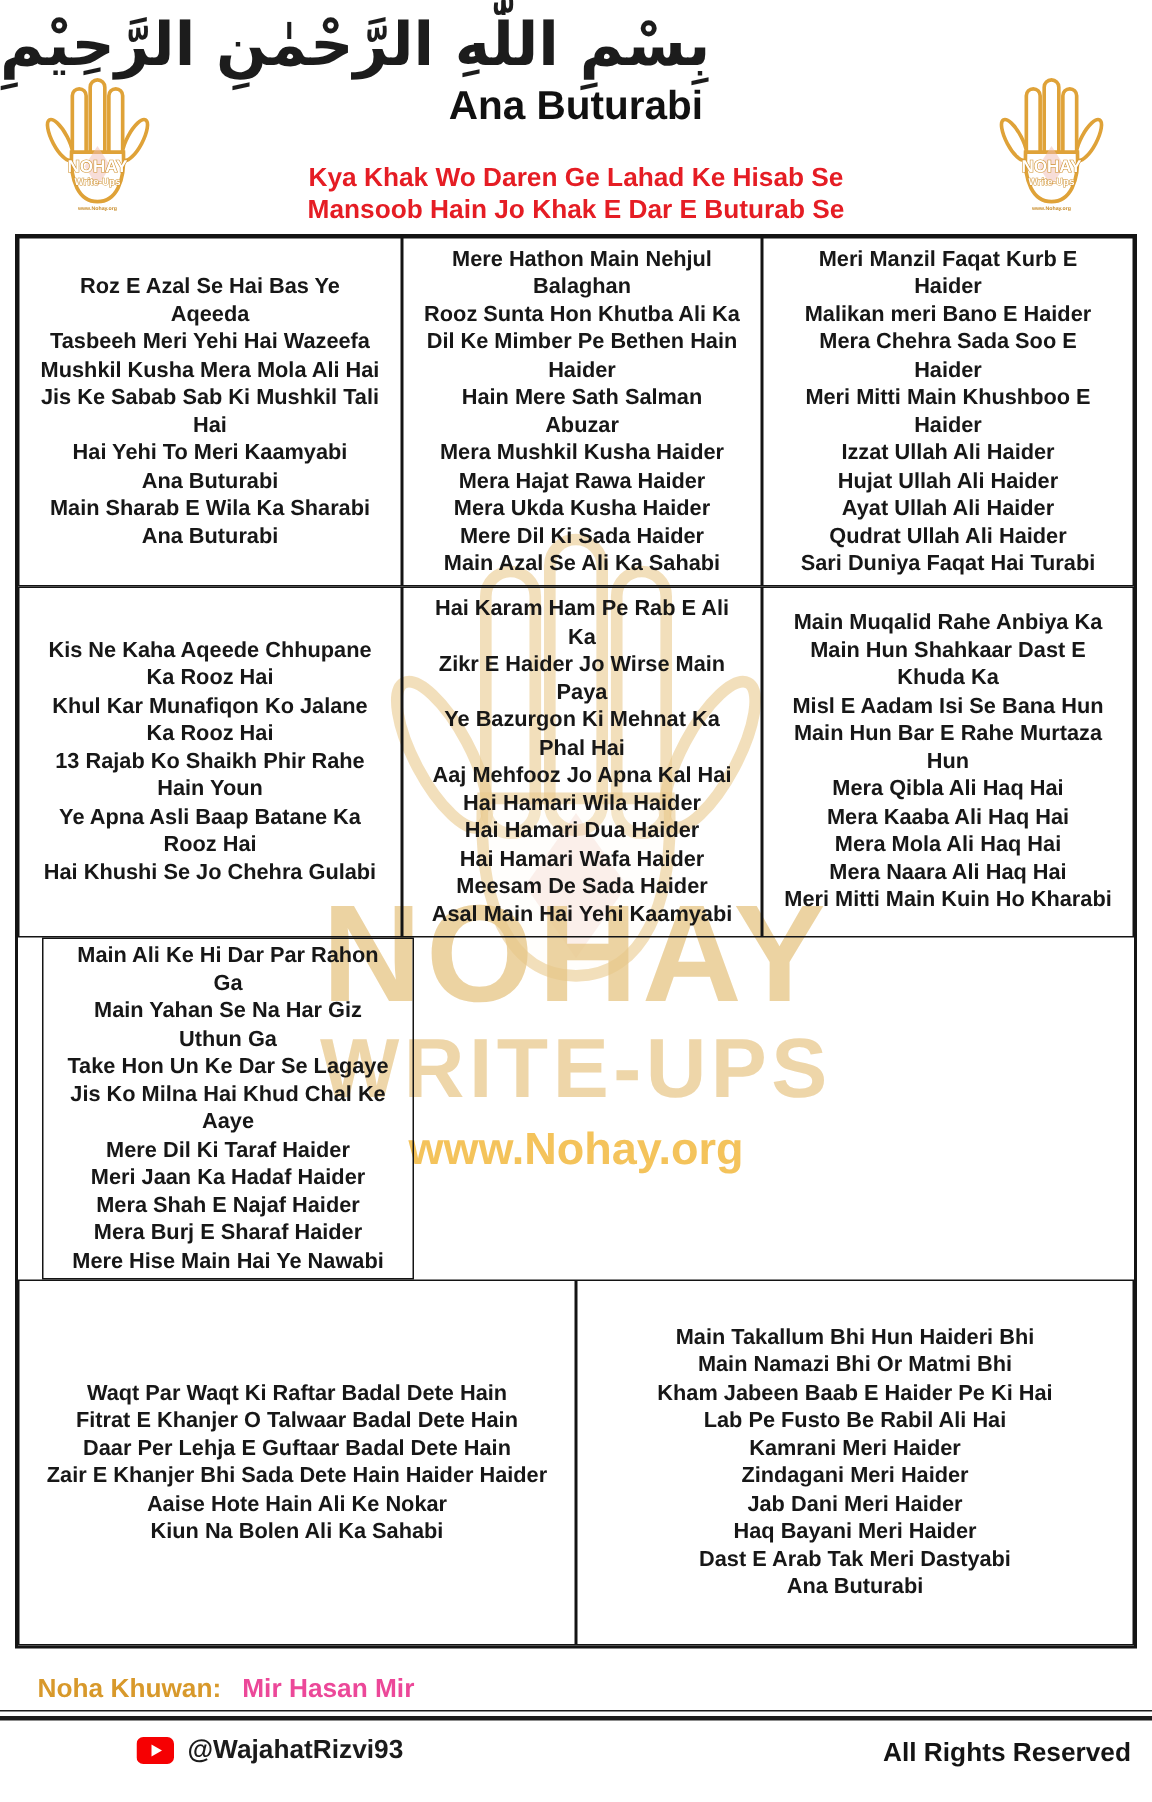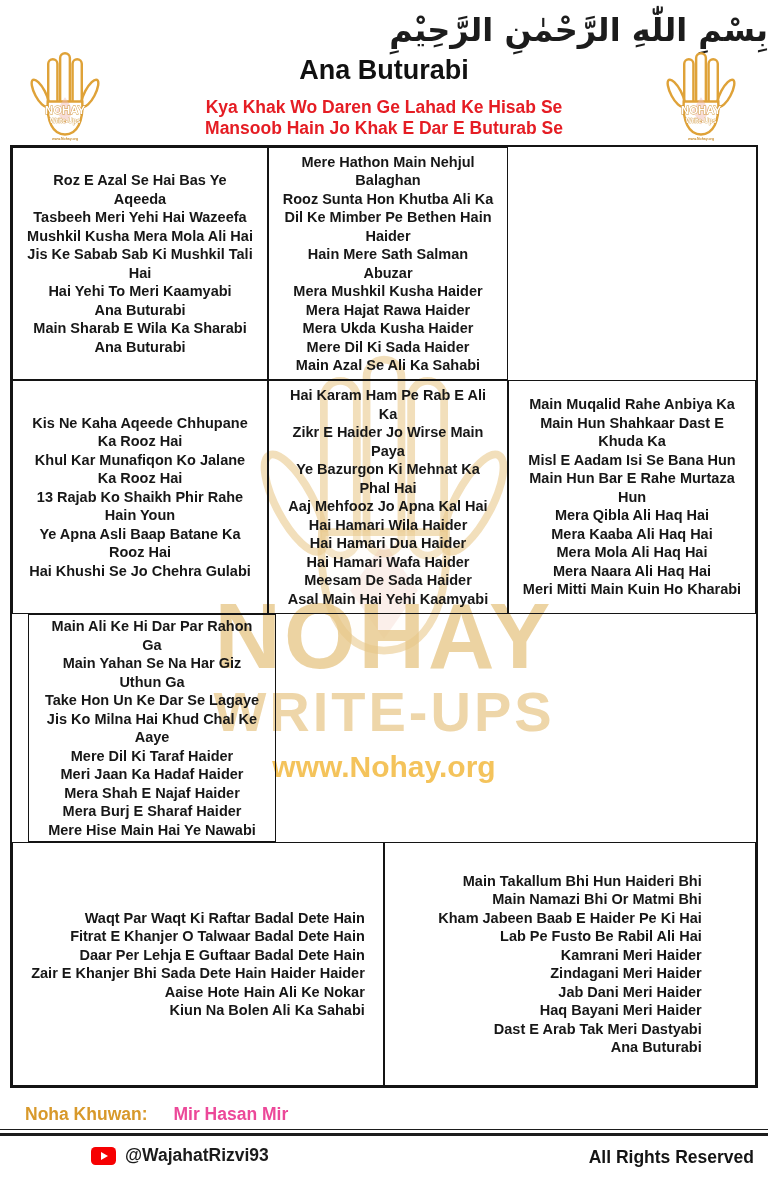--- a/index.html
+++ b/index.html
@@ -1,26 +1,26 @@
 <!DOCTYPE html>
 <html><head>
 <meta charset="utf-8">
 <style>
   html,body{margin:0;padding:0;background:#fff;}
   body{width:768px;height:1201px;overflow:hidden;
        font-family:"Liberation Sans","DejaVu Sans",sans-serif;color:#171717;}
   .page{position:relative;width:768px;height:1201px;background:#fff;}
 
   
-  .bismillah{margin-top:8px;text-align:right;font-family:"DejaVu Sans",sans-serif;
-             font-size:32px;line-height:44px;color:#1c1c1c;font-weight:bold;}
+  .bismillah{margin-top:8px;text-align:left;font-family:"DejaVu Sans",sans-serif;
+             font-size:40px;line-height:44px;color:#1c1c1c;font-weight:bold;}
   .title{margin:2px 0 0;text-align:center;font-size:27px;line-height:32px;
          font-weight:800;color:#111;}
   .subtitle{text-align:center;font-weight:800;font-size:17.5px;line-height:21px;color:#e51d24;}
-  .subtitle.first{margin-top:11px;}
+  .subtitle.first{margin-top:22px;}
 
   .logo{position:absolute;width:86px;text-align:center;}
   .logo.left{left:22px;top:42px;}
   .logo.right{left:658px;top:42px;}
   .logo svg{width:84px;height:92px;}
 
   
   .watermark{position:absolute;left:0;top:340px;width:768px;text-align:center;z-index:0;}
   .watermark svg{width:330px;height:320px;display:block;margin:0 auto;}
   .wm-big{font-weight:800;color:rgba(231,198,136,0.78);letter-spacing:3px;line-height:1;}
@@ -31,25 +31,25 @@
 
   
   .grid{position:relative;z-index:1;width:744px;margin:6px auto 0;
         border:2px solid #141414;}
   .grid-row{display:flex;}
   .cell{box-sizing:border-box;border:1px solid #141414;display:flex;
         align-items:center;justify-content:center;text-align:center;
         white-space:pre-line;font-weight:700;font-size:14.5px;line-height:18.5px;
         padding:6px 13px;background:transparent;color:#171717;}
   .r1{height:233px;} .r2{height:234px;} .r3{height:228px;margin-left:16px;} .r4{height:244px;}
-  .w1{width:256px;} .w2{width:240px;} .w3{width:248px;} .half{width:372px;text-align:right;}
+  .w1{width:256px;} .w2{width:240px;} .w3{width:248px;} .half{width:372px;}
 
   
   .khuwan{margin:16px 0 4px;padding-left:25px;font-size:17.5px;font-weight:800;}
-  .khuwan .label{color:#d8992b;margin-right:26px;}
+  .khuwan .label{color:#d8992b;margin-right:14px;}
   .khuwan .name{color:#ec4899;}
   .rule{height:6px;border-top:1.5px solid #1d1d1d;position:relative;}
   .rule::after{content:"";position:absolute;top:2.5px;left:0;right:0;height:3px;background:#1d1d1d;}
 
   .footer-row{display:flex;justify-content:space-between;align-items:flex-start;
               padding:9px 14px 0 55px;}
   .yt{display:flex;align-items:center;gap:9px;font-size:17.5px;font-weight:800;color:#1b1b1b;margin-left:36px;}
   .yt svg{width:25px;height:18px;display:block;}
   .site{text-align:left;font-size:17.5px;font-weight:800;color:#141414;line-height:24px;}
   .site .copy{font-weight:400;font-size:15px;margin-left:3px;}
@@ -128,20 +128,29 @@
 Ana Buturabi</div>
       <div class="cell r1 w2">Mere Hathon Main Nehjul Balaghan
 Rooz Sunta Hon Khutba Ali Ka
 Dil Ke Mimber Pe Bethen Hain Haider
 Hain Mere Sath Salman Abuzar
 Mera Mushkil Kusha Haider
 Mera Hajat Rawa Haider
 Mera Ukda Kusha Haider
 Mere Dil Ki Sada Haider
 Main Azal Se Ali Ka Sahabi</div>
+      <div class="cell r1 w3">Meri Manzil Faqat Kurb E Haider
+Malikan meri Bano E Haider
+Mera Chehra Sada Soo E Haider
+Meri Mitti Main Khushboo E Haider
+Izzat Ullah Ali Haider
+Hujat Ullah Ali Haider
+Ayat Ullah Ali Haider
+Qudrat Ullah Ali Haider
+Sari Duniya Faqat Hai Turabi</div>
     </div>
     <div class="grid-row">
       <div class="cell r2 w1">Kis Ne Kaha Aqeede Chhupane Ka Rooz Hai
 Khul Kar Munafiqon Ko Jalane Ka Rooz Hai
 13 Rajab Ko Shaikh Phir Rahe Hain Youn
 Ye Apna Asli Baap Batane Ka Rooz Hai
 Hai Khushi Se Jo Chehra Gulabi</div>
       <div class="cell r2 w2">Hai Karam Ham Pe Rab E Ali Ka
 Zikr E Haider Jo Wirse Main Paya
 Ye Bazurgon Ki Mehnat Ka Phal Hai

